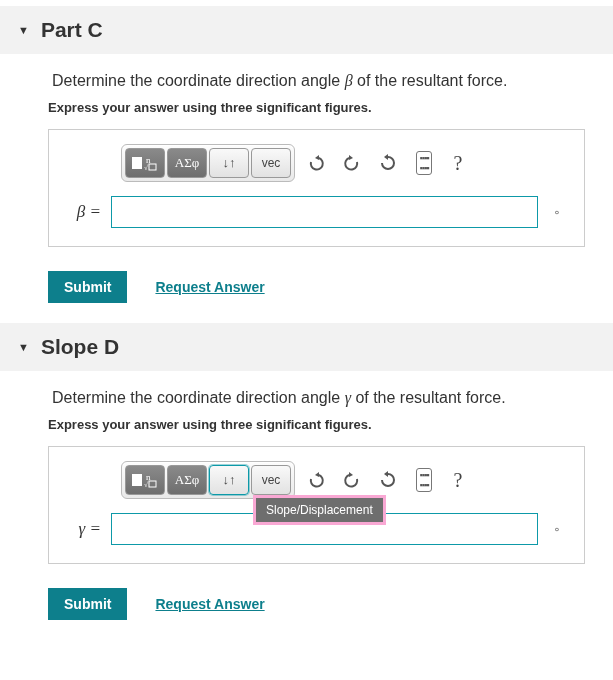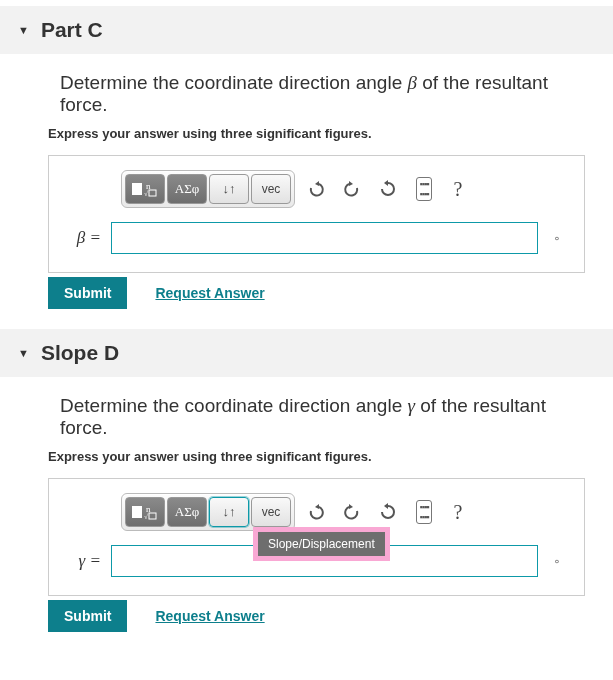--- a/index.html
+++ b/index.html
@@ -24,22 +24,22 @@
     color: #333;
   }
   .part-title {
     font-weight: bold;
     font-size: 21px;
   }
   .body-block {
     padding: 18px 28px 14px 48px;
   }
   .prompt {
-    font-size: 19px;
-    margin: 0 0 10px 12px;
+    font-size: 16px;
+    margin: 0 0 10px 4px;
   }
   .instruct {
     font-weight: bold;
     font-size: 13px;
     margin: 0 0 14px 0;
   }
   .answer-box {
     border: 1px solid #ccc;
     padding: 14px 18px 18px 18px;
     position: relative;
@@ -133,21 +133,21 @@
     font-size: 14px;
     background: #fff;
   }
   .unit-slot {
     width: 18px;
     font-size: 11px;
     color: #666;
     text-align: center;
   }
   .actions {
-    margin-top: 4px;
+    margin-top: 24px;
     display: flex;
     align-items: center;
     gap: 22px;
   }
   .submit-btn {
     background: #0d7f8c;
     color: #fff;
     border: none;
     padding: 8px 16px;
     font-size: 14px;
@@ -163,21 +163,21 @@
     padding-left: 6px;
   }
   .tooltip {
     position: absolute;
     top: 34px;
     left: 132px;
     background: #6e6e6e;
     color: #fff;
     font-size: 12px;
     padding: 5px 10px;
-    border: 5px solid #f9a8d4;
+    border: 3px solid #f9a8d4;
     white-space: nowrap;
     z-index: 5;
   }
   svg { display: block; }
 </style>
 </head>
 <body>
 
 <div class="section-header">
   <span class="caret">▼</span>

